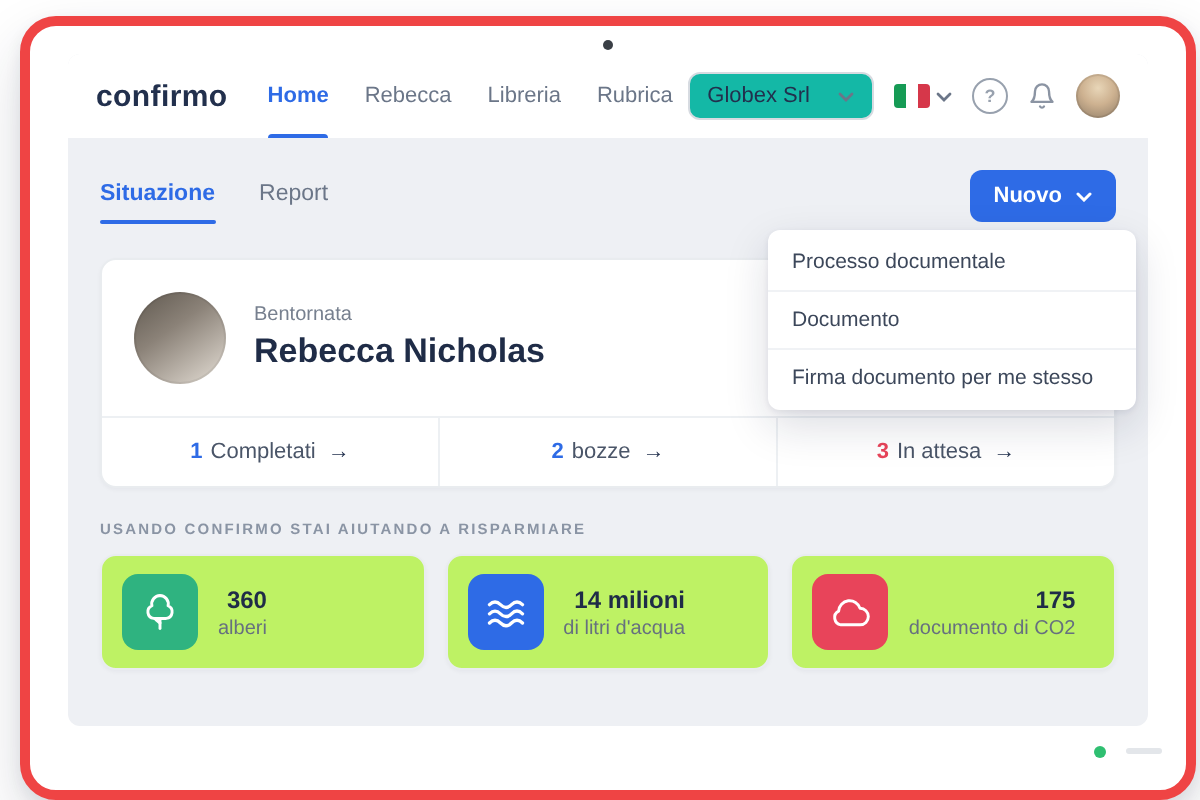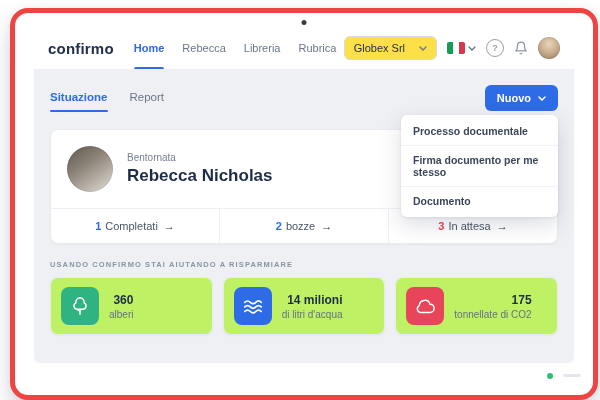--- a/index.html
+++ b/index.html
@@ -38,21 +38,21 @@
     position:relative;font-size:11px;color:#6b7688;line-height:42px;cursor:pointer;
   }
   .nav-item.active{color:#2e6be6;font-weight:700;}
   .nav-item.active::after{
     content:"";position:absolute;left:0;right:0;bottom:0;height:2px;
     background:#2e6be6;border-radius:2px 2px 0 0;
   }
   .top-right{margin-left:auto;display:flex;align-items:center;gap:10px;}
   .org-select{
     display:flex;align-items:center;gap:14px;border:1px solid #d7dbe1;border-radius:6px;
-    padding:5px 9px;font-size:11px;color:#22304d;cursor:pointer;background:#fde047;
+    padding:5px 9px;font-size:11px;color:#22304d;cursor:pointer;background:#14b8a6;
   }
   .chev{width:8px;height:5px;display:inline-block;}
   .flag-wrap{display:flex;align-items:center;gap:3px;cursor:pointer;}
   .flag{width:18px;height:12px;border-radius:2px;overflow:hidden;display:flex;
     box-shadow:0 0 0 1px rgba(0,0,0,.06) inset;}
   .flag span{flex:1;}
   .f-green{background:#169b55;}.f-white{background:#fff;}.f-red{background:#d6374a;}
   .help-btn{
     width:16px;height:16px;border:1.5px solid #98a1ae;border-radius:50%;
     font-size:9px;font-weight:700;color:#98a1ae;display:flex;align-items:center;
@@ -72,23 +72,23 @@
   .tab.active{color:#2e6be6;font-weight:700;}
   .tab.active::after{content:"";position:absolute;left:0;right:0;bottom:0;height:2px;
     background:#2e6be6;border-radius:2px;}
   .new-btn{
     margin-left:auto;background:#2e6be6;color:#fff;font-size:11px;font-weight:700;
     border:none;border-radius:6px;padding:7px 12px;display:flex;align-items:center;
     gap:7px;cursor:pointer;margin-bottom:6px;
   }
   
   .dropdown{
-    position:absolute;top:46px;right:16px;width:157px;background:#fff;
+    position:absolute;top:46px;right:6px;width:184px;background:#fff;
     border-radius:6px;box-shadow:0 8px 22px rgba(20,30,60,.15), 0 1px 3px rgba(20,30,60,.08);
-    z-index:20;padding:2px 0;font-weight:bold;
+    z-index:20;padding:2px 0;
   }
   .dropdown .item{
     font-size:10.5px;color:#3c475a;padding:8px 12px;cursor:pointer;
     border-bottom:1px solid #f0f2f5;
   }
   .dropdown .item:last-child{border-bottom:none;}
   
   .welcome-card{
     margin-top:12px;background:#fff;border:1px solid #e9ecef;border-radius:8px;
     box-shadow:0 1px 2px rgba(16,24,40,.04);
@@ -193,22 +193,22 @@
         <button class="new-btn">
           <span>Nuovo</span>
           <svg class="chev" viewBox="0 0 8 5">
               <path d="M1 1l3 3 3-3" fill="none" stroke="#ffffff" stroke-width="1.5" stroke-linecap="round"></path>
             </svg>
         </button>
       </div>
 
       <div class="dropdown">
         <div class="item">Processo documentale</div>
+        <div class="item">Documento</div>
         <div class="item">Firma documento per me stesso</div>
-        <div class="item">Documento</div>
       </div>
 
       <div class="welcome-card">
         <div class="welcome-top">
           <div class="avatar-lg"></div>
           <div>
             <div class="greeting">Bentornata</div>
             <div class="user-name">Rebecca Nicholas</div>
           </div>
         </div>
@@ -264,21 +264,21 @@
         </div>
 
         <div class="eco-card">
           <div class="eco-icon bg-red">
             <svg width="22" height="22" viewBox="0 0 24 24" fill="none" stroke="#ffffff" stroke-width="1.6" stroke-linecap="round" stroke-linejoin="round">
               <path d="M17.5 19a4.5 4.5 0 0 0 0-9a6 6 0 0 0-11.7 1.5A4 4 0 0 0 7 19Z"></path>
             </svg>
           </div>
           <div>
             <div class="eco-value">175</div>
-            <div class="eco-label">tonnellate di CO2</div>
+            <div class="eco-label">documento di CO2</div>
           </div>
         </div>
 
       </div>
     </div>
   </div>
 
   <div class="power-dot"></div>
   <div class="frame-dash"></div>
 </div>

